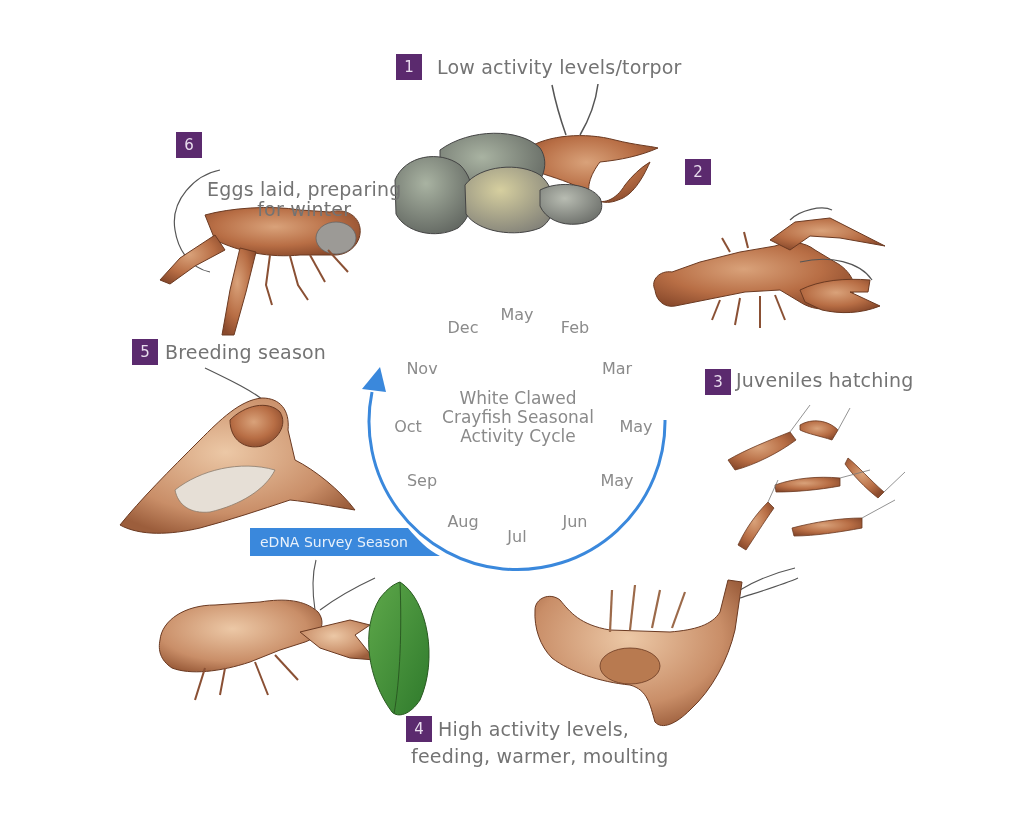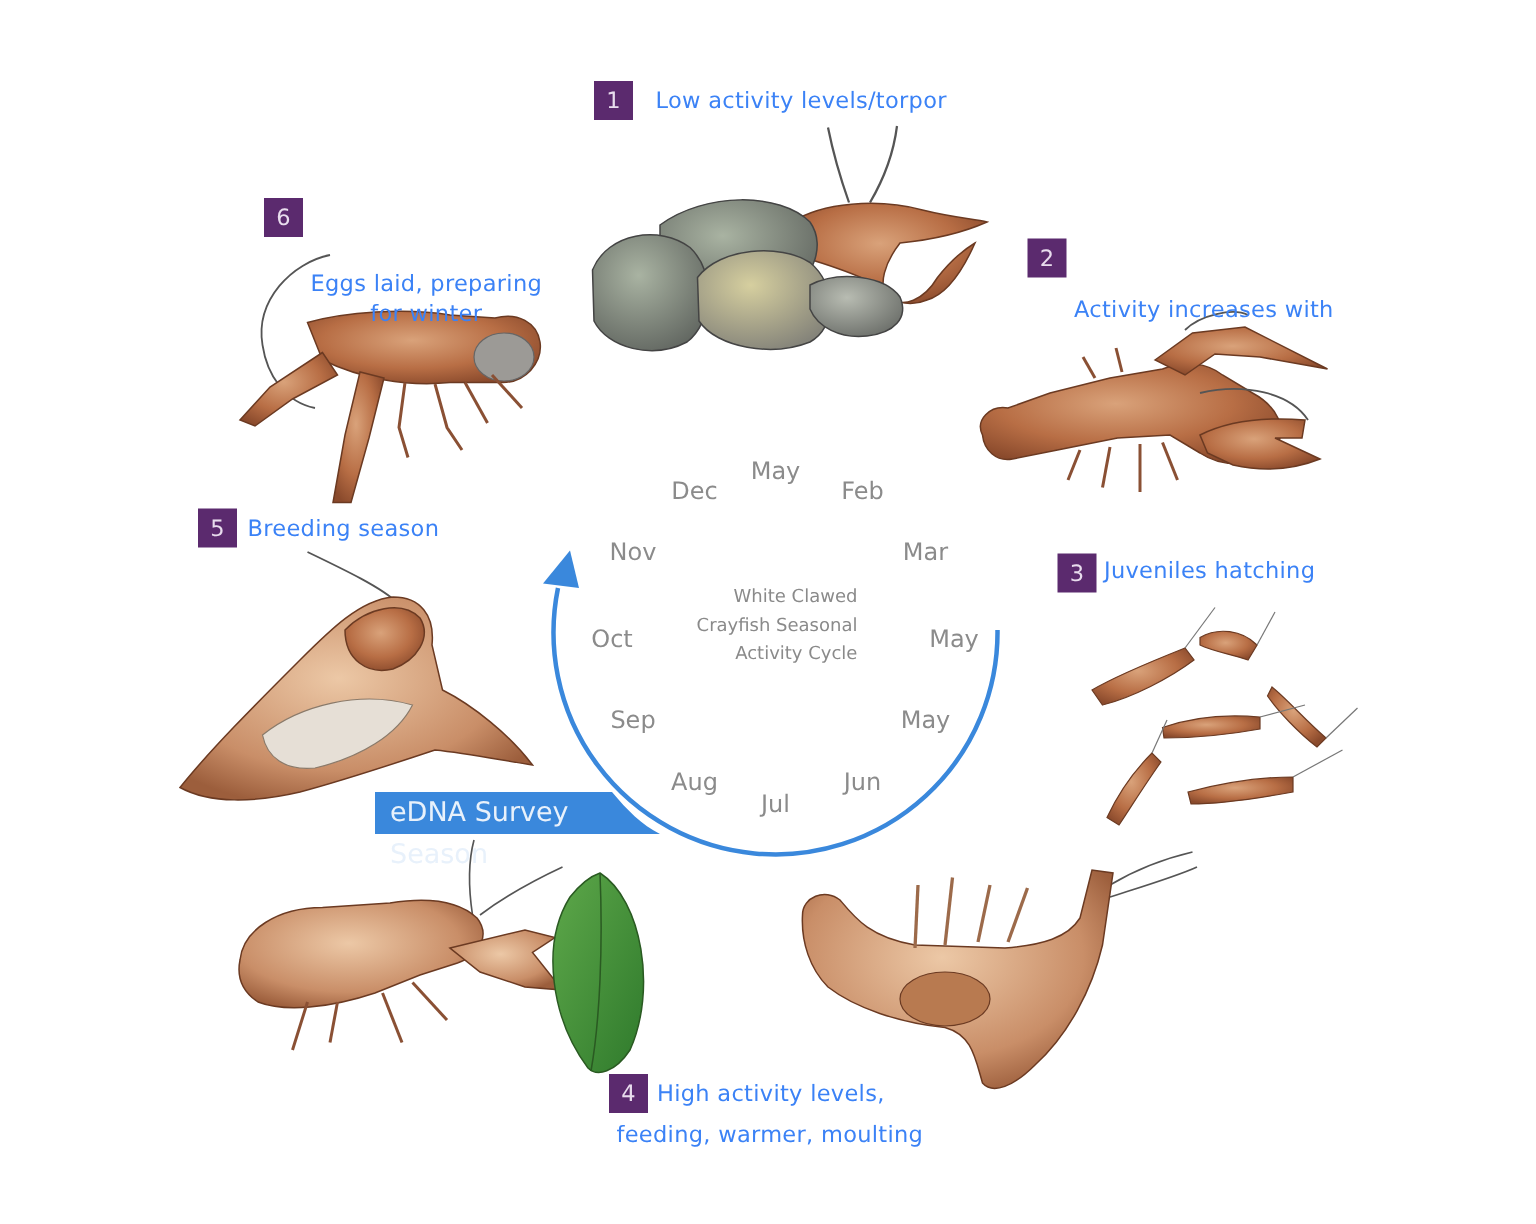--- a/index.html
+++ b/index.html
@@ -1,29 +1,29 @@
 <!DOCTYPE html>
 <html><head>
 <meta charset="utf-8">
 <style>
   html, body { margin: 0; padding: 0; background: #ffffff; }
   body { width: 1024px; height: 816px; position: relative; overflow: hidden;
          font-family: "DejaVu Sans", "Liberation Sans", sans-serif; }
   .canvas { position: absolute; left: 0; top: 0; width: 1024px; height: 816px; }
   .badge { position: absolute; width: 26px; height: 26px; background: #5b2a6e;
            color: #e8dced; font-size: 15px; line-height: 26px; text-align: center; }
-  .caption { position: absolute; color: #3b82f6; font-size: 15px; line-height: 20px;
+  .caption { position: absolute; color: #737373; font-size: 19px; line-height: 20px;
              letter-spacing: 0.2px; white-space: nowrap; }
   .caption.center { text-align: center; margin-top: 44px; }
   .month { position: absolute; color: #8b8b8b; font-size: 16px; transform: translate(-50%, -50%);
            white-space: nowrap; }
   .title-center { position: absolute; left: 518px; top: 417px; transform: translate(-50%, -50%);
-                  text-align: right; color: #8a8a8a; font-size: 12px; line-height: 19px; white-space: nowrap; }
+                  text-align: center; color: #8a8a8a; font-size: 17px; line-height: 19px; white-space: nowrap; }
   .edna { position: absolute; left: 250px; top: 528px; height: 28px; line-height: 28px;
-          color: #e8f1fb; font-size: 18px; padding-left: 10px; box-sizing: border-box; width: 200px; }
+          color: #e8f1fb; font-size: 14px; padding-left: 10px; box-sizing: border-box; width: 200px; }
   svg { position: absolute; left: 0; top: 0; }
 </style>
 </head>
 <body>
 
 <div class="canvas">
 
   <svg width="1024" height="816" viewBox="0 0 1024 816">
     <defs>
       <radialGradient id="shell" cx="45%" cy="40%" r="65%">
@@ -175,21 +175,20 @@
   <div class="month" style="left:422px;top:368px">Nov</div>
   <div class="month" style="left:463px;top:327px">Dec</div>
 
   <div class="badge" style="left:396px;top:54px">1</div>
   <div class="caption" style="left:437px;top:57px">
     <div>Low activity levels/torpor</div>
   </div>
 
   <div class="badge" style="left:685px;top:159px">2</div>
   <div class="caption center" style="left:716px;top:152px">
-    <div>Activity increases with</div>
   </div>
 
   <div class="badge" style="left:705px;top:369px">3</div>
   <div class="caption" style="left:736px;top:370px">
     <div>Juveniles hatching</div>
   </div>
 
   <div class="badge" style="left:406px;top:716px">4</div>
   <div class="caption" style="left:438px;top:719px">High activity levels,</div>
   <div class="caption" style="left:411px;top:746px">feeding, warmer, moulting</div>

